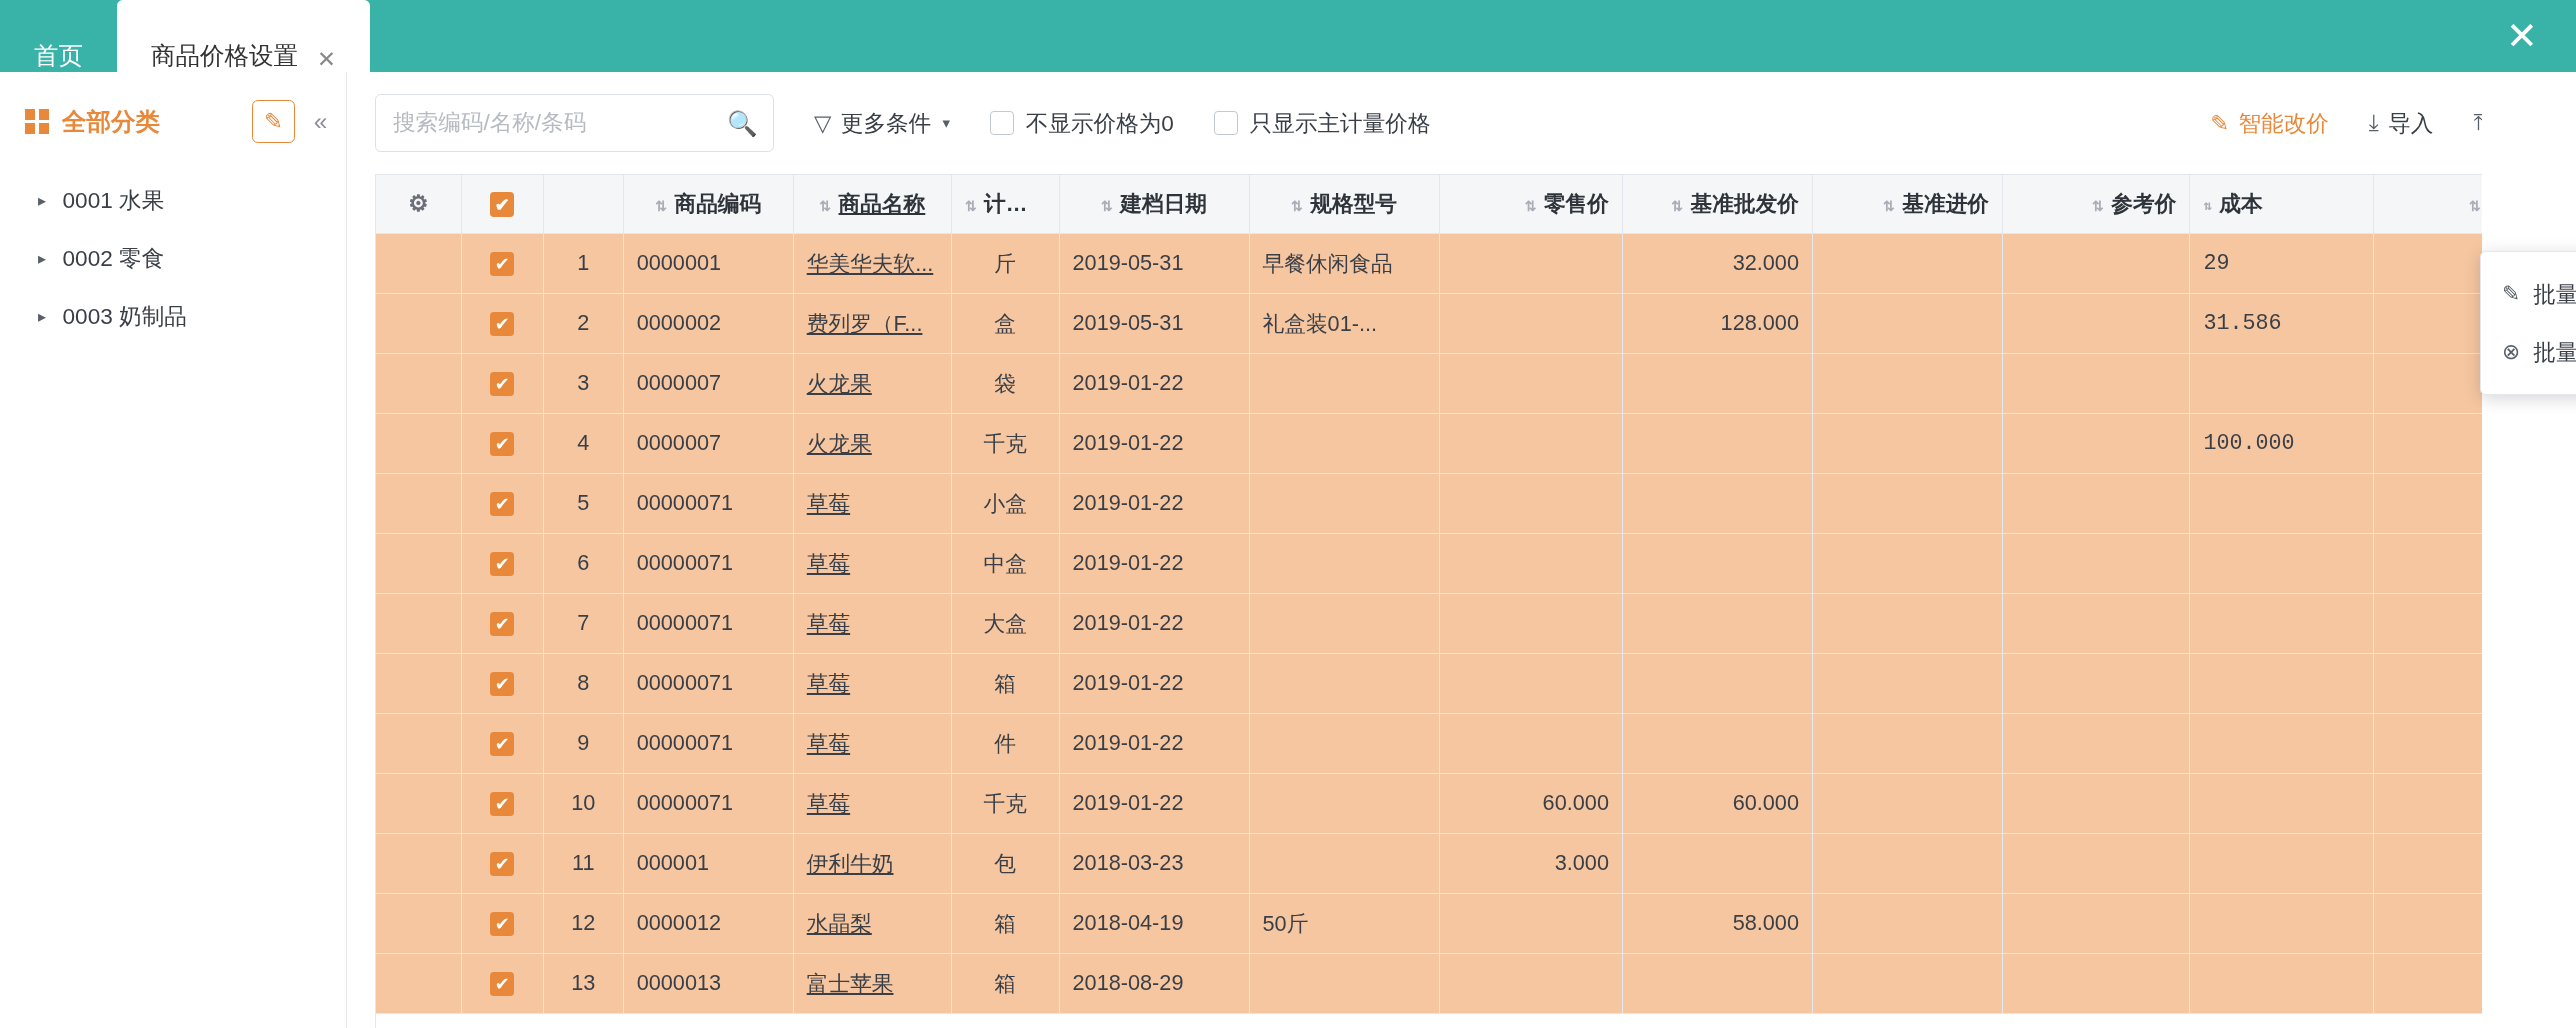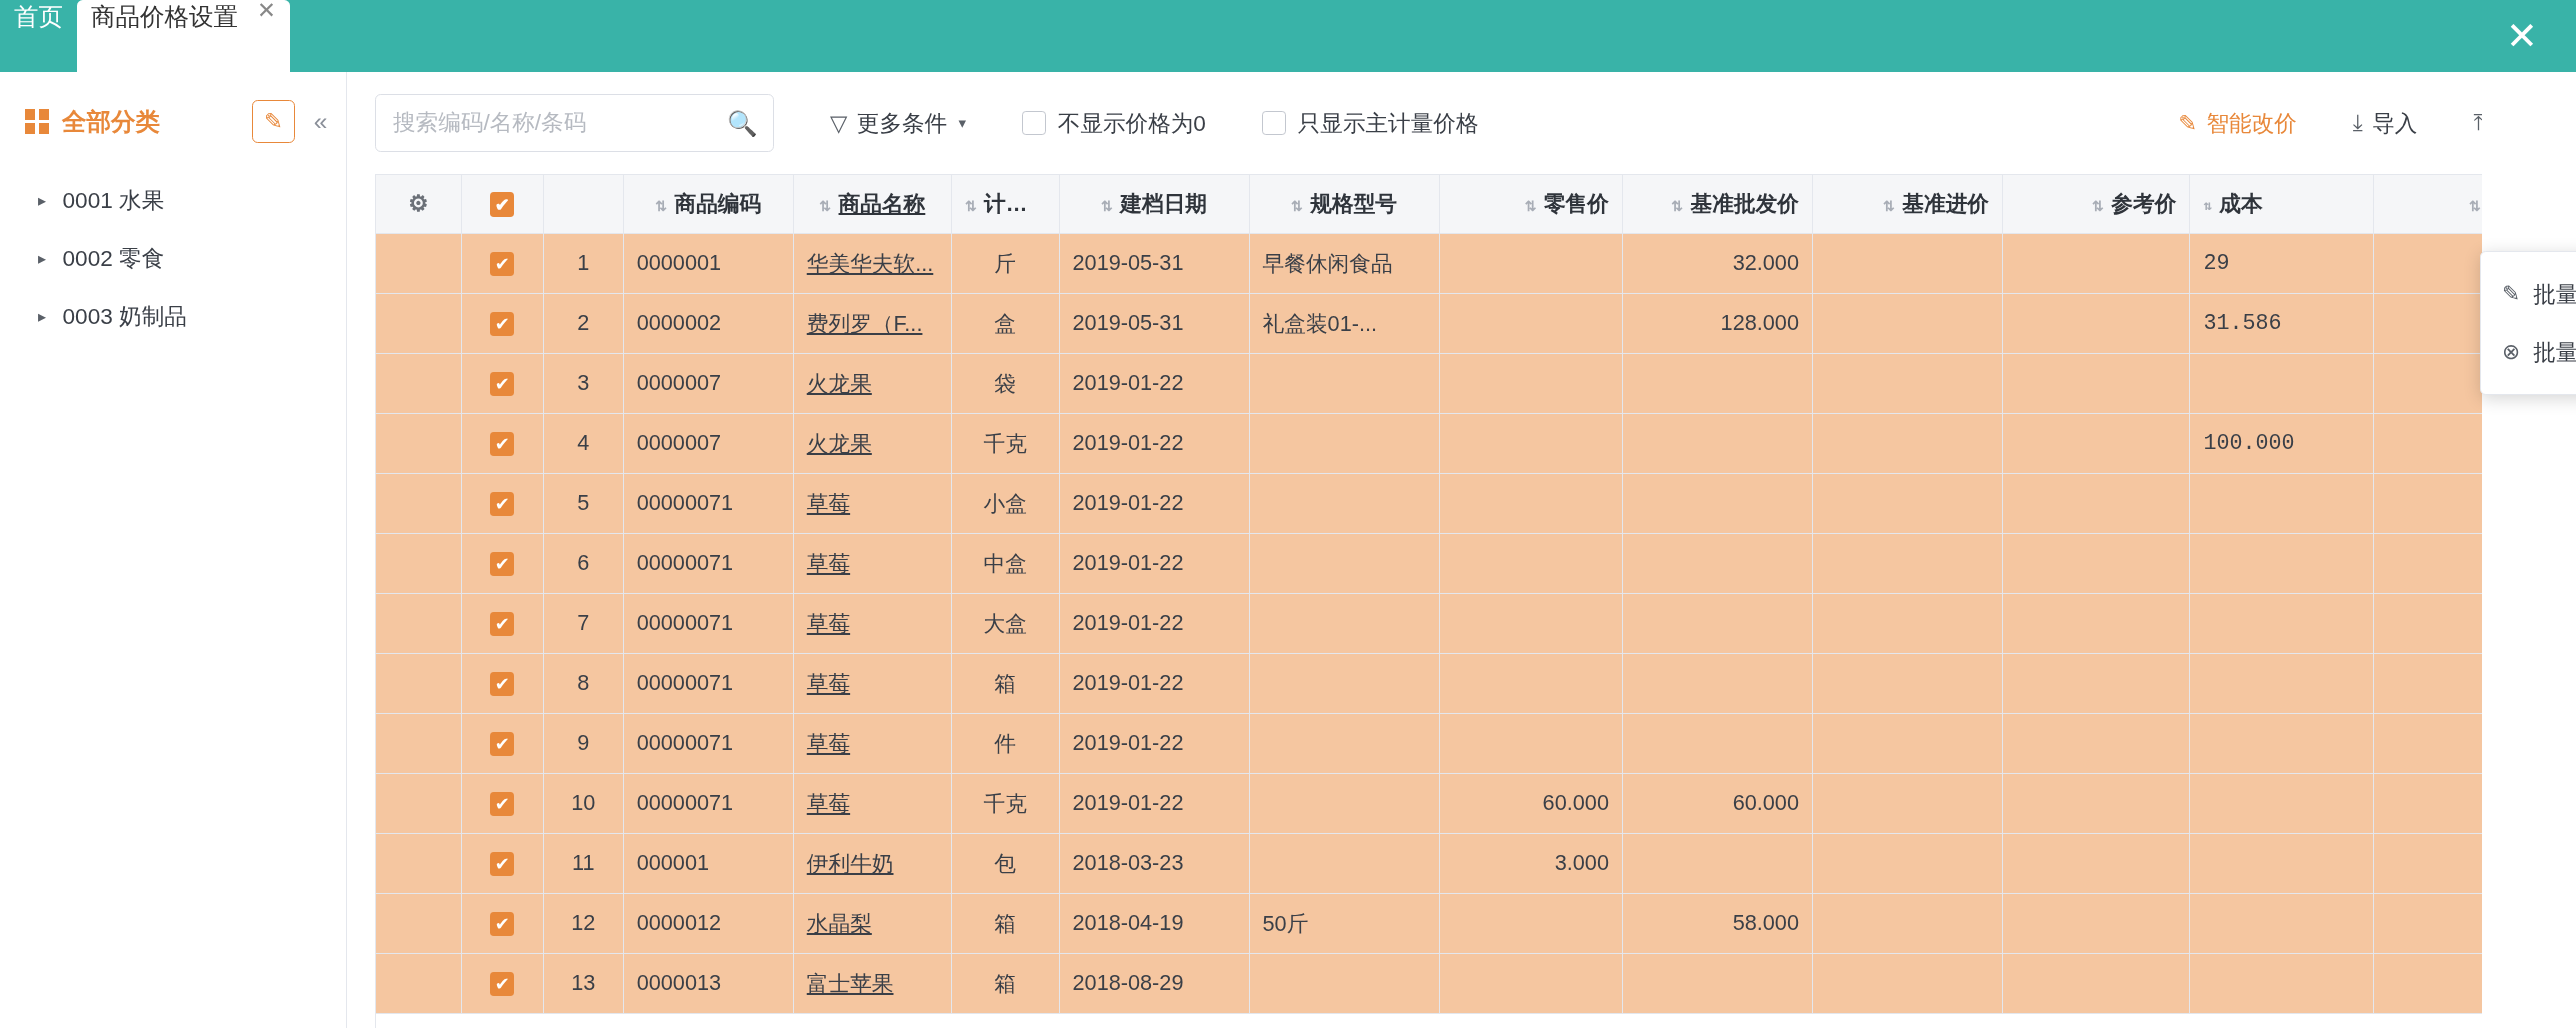--- a/index.html
+++ b/index.html
@@ -19,22 +19,22 @@
   
   .tabbar {
     height: 72px;
     background: #39b3a8;
     display: flex;
     align-items: stretch;
     position: relative;
     flex: 0 0 72px;
   }
   .tab {
-    display: flex; align-items: flex-start;
-    padding: 0 14px;
+    display: flex; align-items: flex-end;
+    padding: 0 34px;
     font-size: 24.5px;
     color: #ffffff;
     cursor: pointer;
     white-space: nowrap;
   }
   .tab.active {
     background: #ffffff;
     color: #333333;
     border-top-left-radius: 5.7px;
     border-top-right-radius: 5.7px;
@@ -129,21 +129,21 @@
     min-width: 0;
     display: flex; flex-direction: column;
     background: #ffffff;
     position: relative;
   }
   .toolbar {
     height: 102px;
     flex: 0 0 102px;
     display: flex; align-items: center;
     padding: 0 38px 0 28px;
-    gap: 16px;
+    gap: 0;
   }
   .search-box {
     width: 399px;
     height: 58px;
     border: 0.9px solid #dcdfe6;
     border-radius: 5.7px;
     display: flex; align-items: center;
     padding: 0 15px;
   }
   .search-box input {

